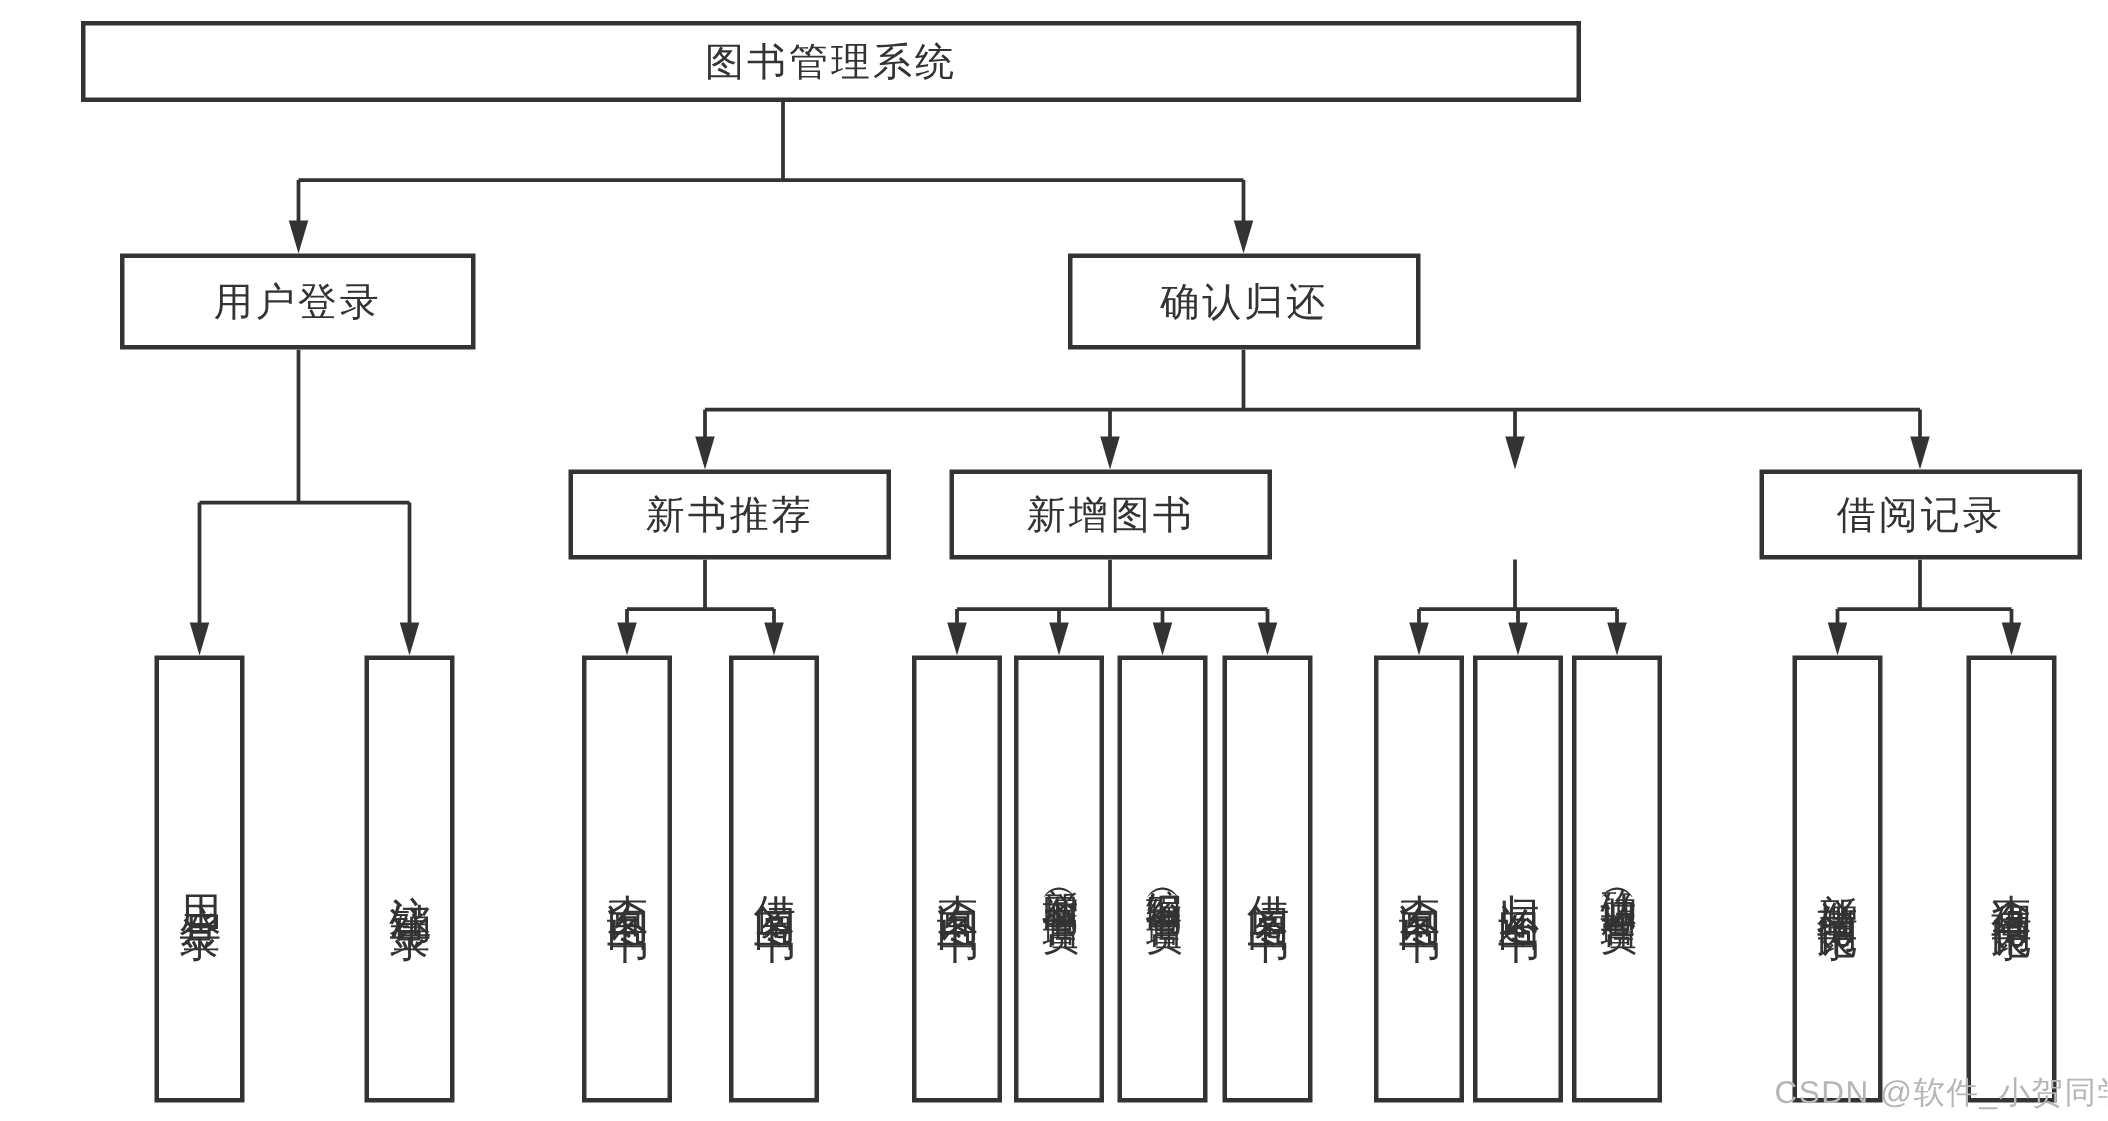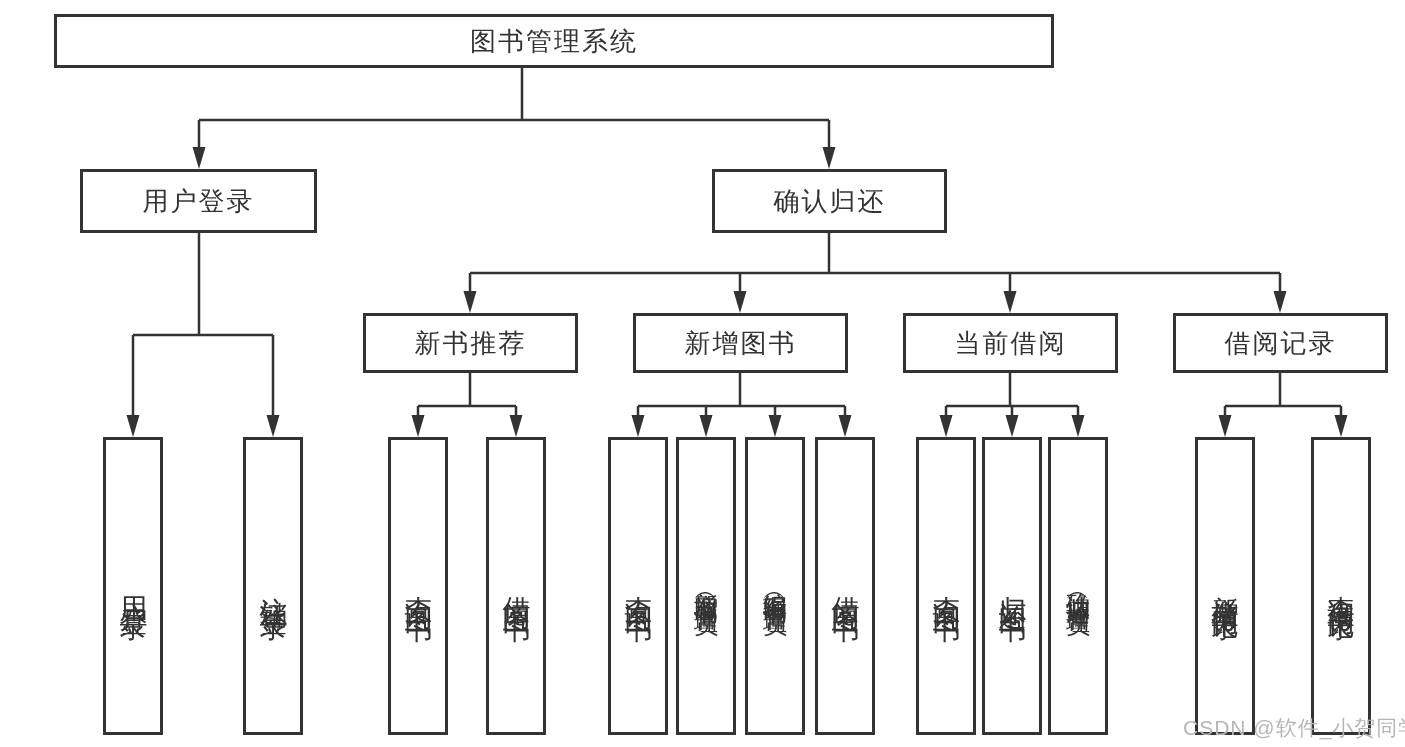--- a/index.html
+++ b/index.html
@@ -49,21 +49,21 @@
   }
   .hlabel {
     font-size: 26px;
     letter-spacing: 2px;
     white-space: nowrap;
   }
   .root-box    { left: 22px;   top: 14px;  width: 1000px; height: 54px; margin-left: 32px; }
   .lvl2-a      { left: 80px;   top: 169px; width: 237px;  height: 64px; }
   .lvl2-b      { left: 712px;  top: 169px; width: 235px;  height: 64px; }
   .lvl3        { top: 313px;   width: 215px; height: 60px; }
-  .lvl3-a      { left: 363px; }
+  .lvl3-a      { left: 379px; }
   .lvl3-b      { left: 633px; }
   .lvl3-c      { left: 903px; }
   .lvl3-d      { left: 1173px; justify-content: center; }
   .leaf {
     top: 437px;
     width: 60px;
     height: 298px;
   }
   .vlabel {
     writing-mode: vertical-rl;
@@ -156,23 +156,20 @@
   <div class="node lvl2-b">
     <span class="hlabel">确认归还</span>
   </div>
 
   <div class="node lvl3 lvl3-a">
     <span class="hlabel">新书推荐</span>
   </div>
   <div class="node lvl3 lvl3-b">
     <span class="hlabel">新增图书</span>
   </div>
-  <div class="node lvl3 lvl3-c">
-    <span class="hlabel">当前借阅</span>
-  </div>
   <div class="node lvl3 lvl3-d">
     <span class="hlabel">借阅记录</span>
   </div>
 
   <div class="node leaf leaf-1">
     <span class="vlabel">用户登录</span>
   </div>
   <div class="node leaf leaf-2">
     <span class="vlabel">注销登录</span>
   </div>

